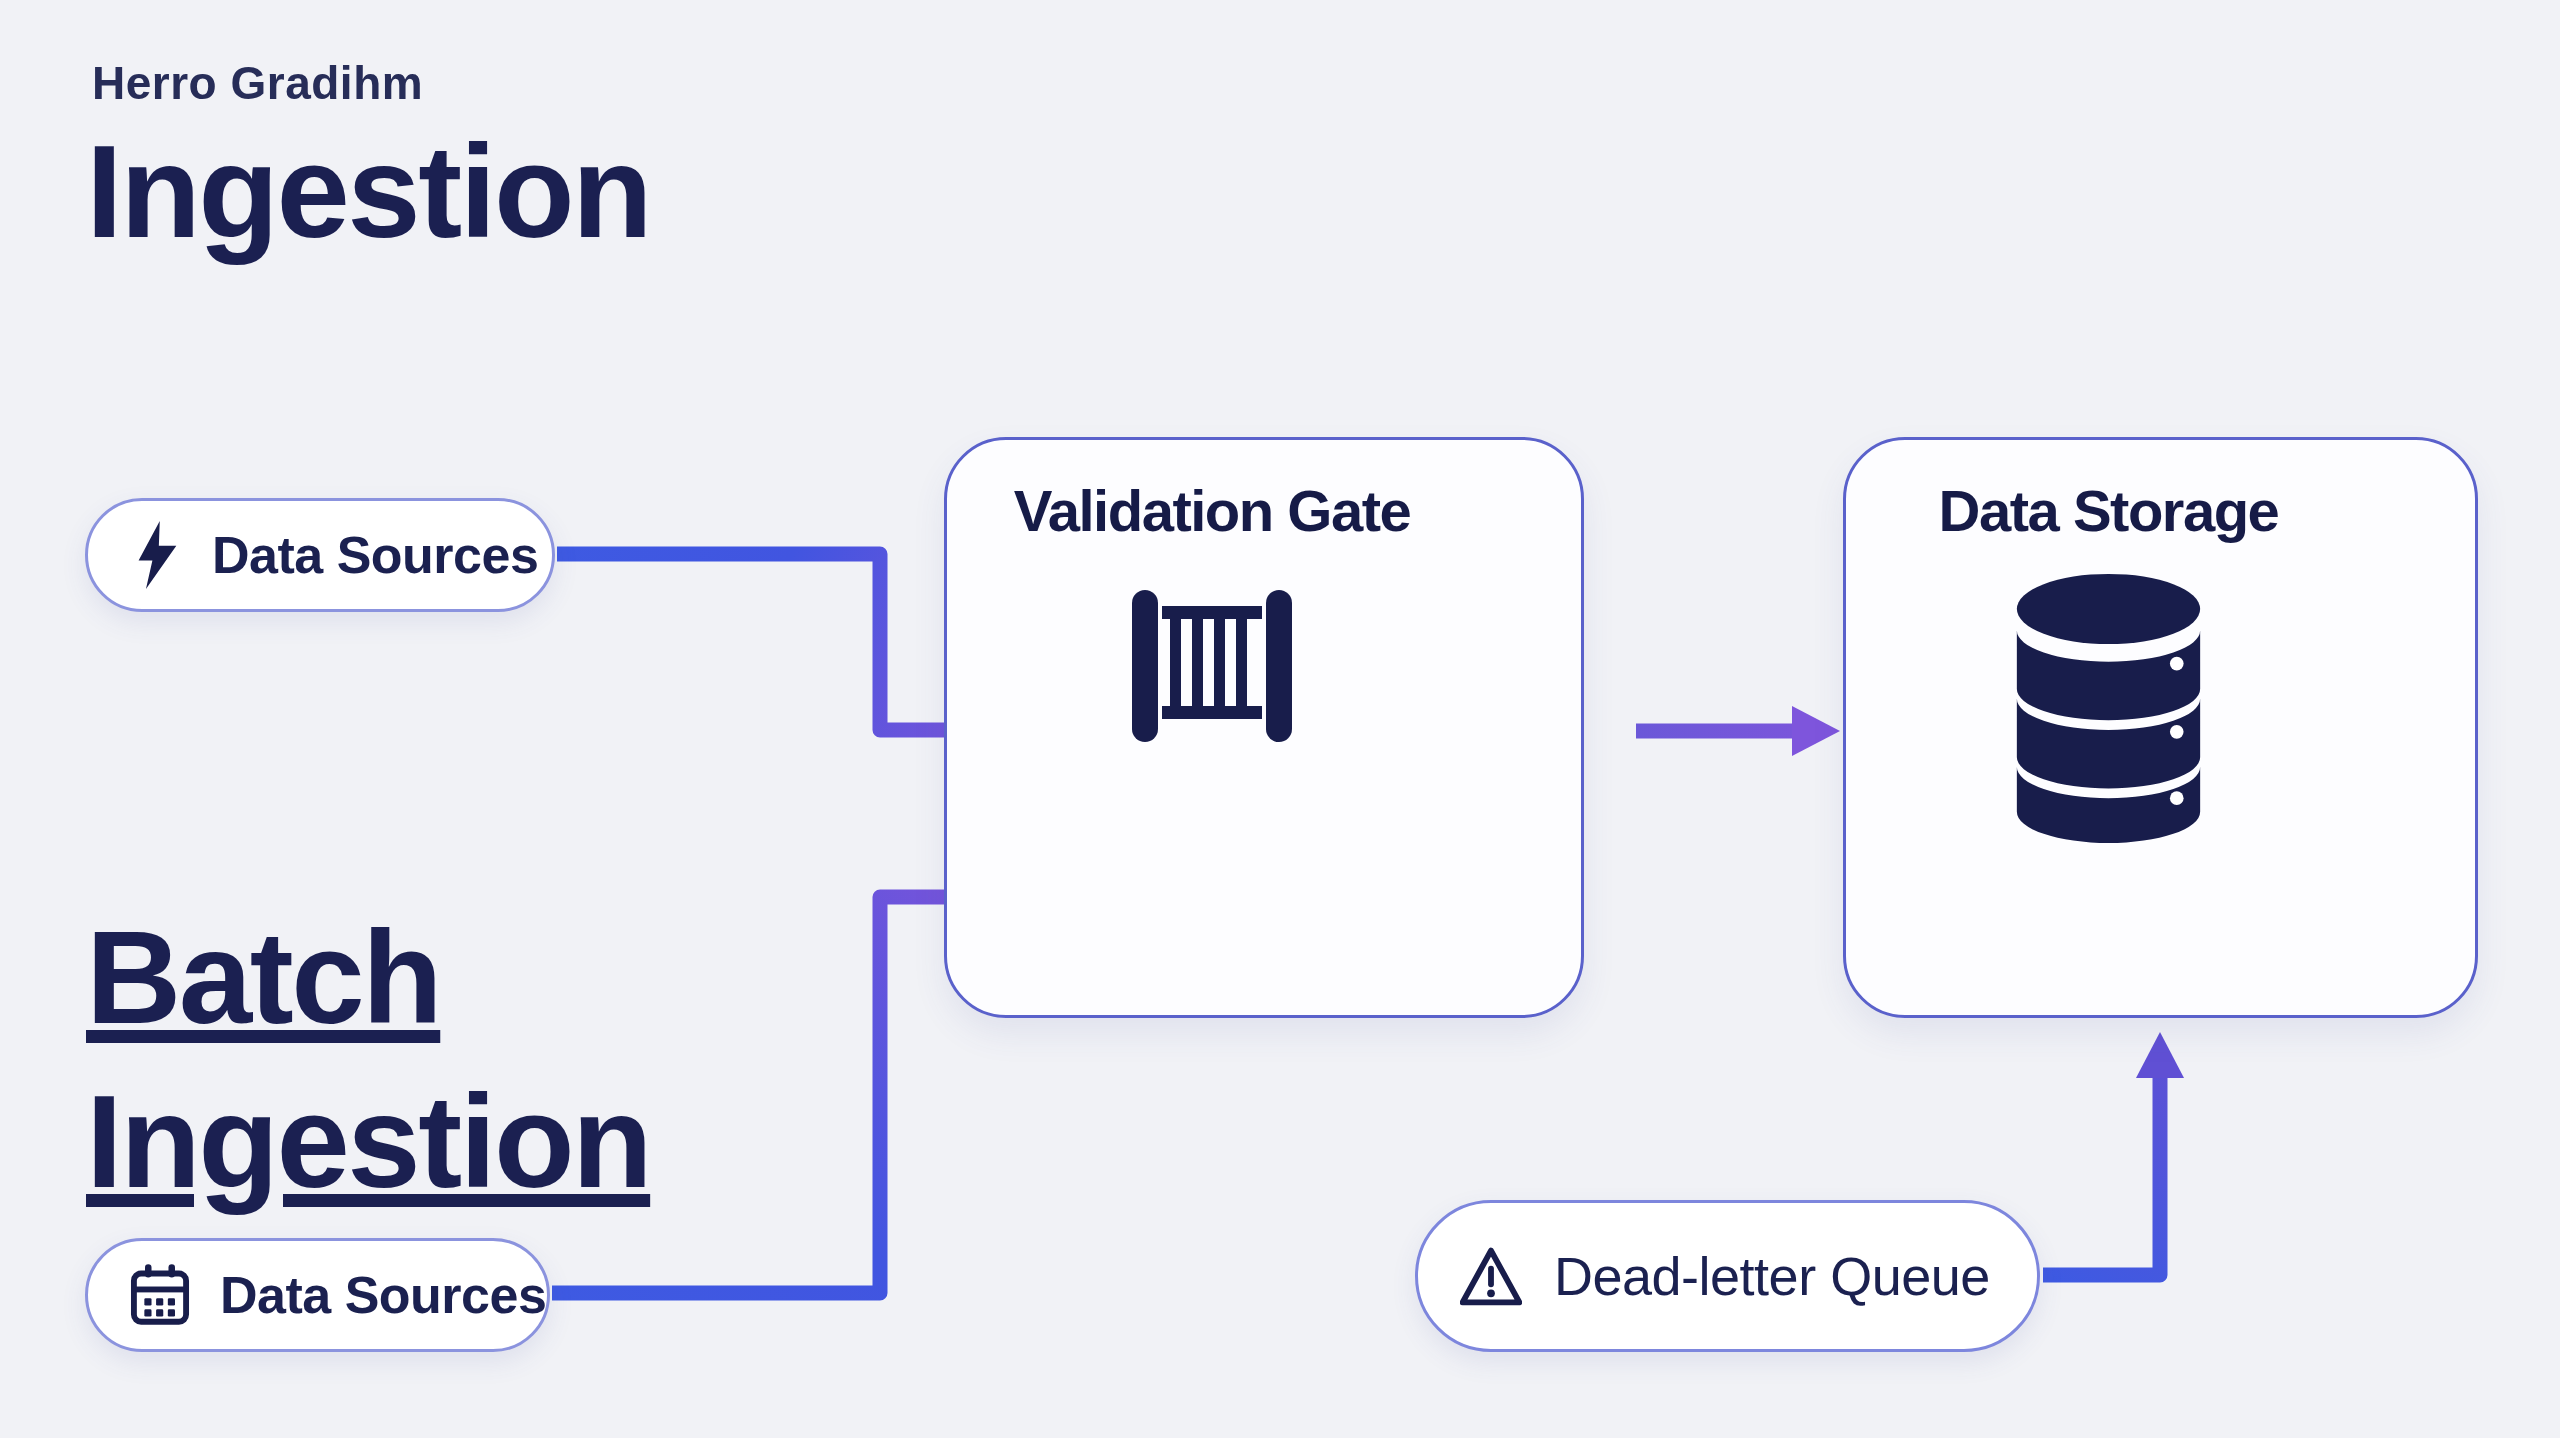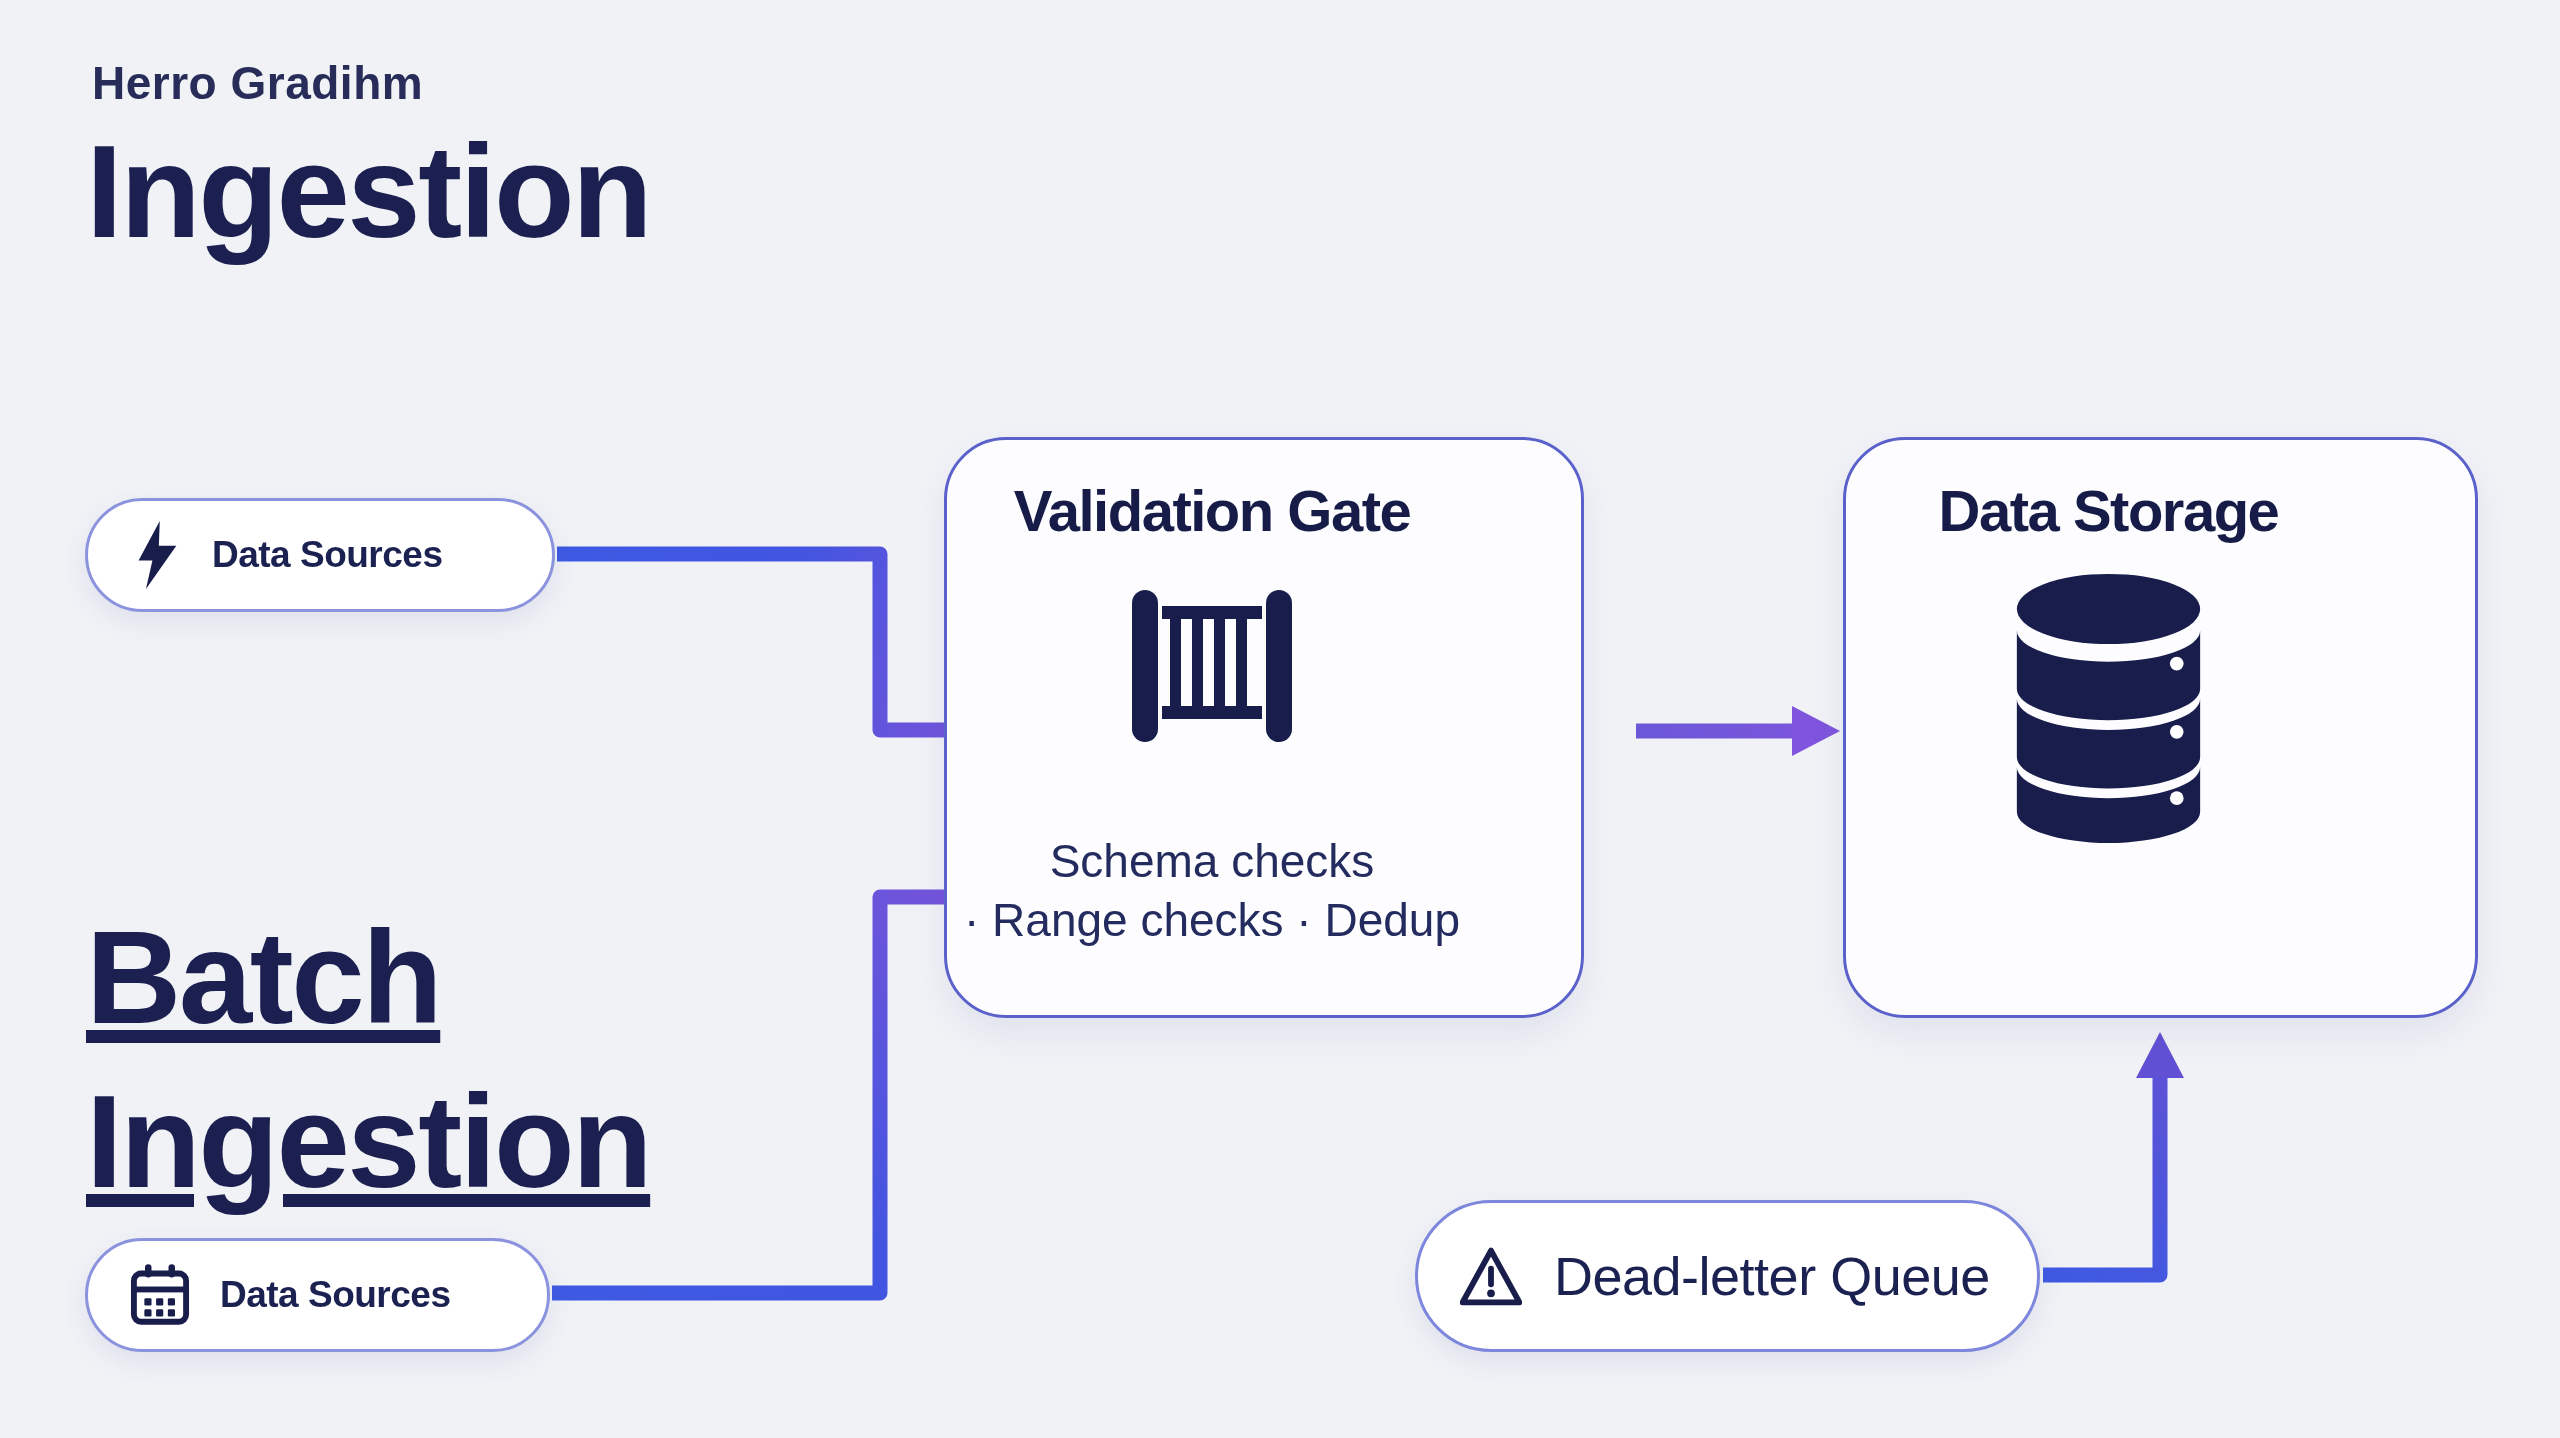--- a/index.html
+++ b/index.html
@@ -24,21 +24,21 @@
   .pill{
     position:absolute;box-sizing:border-box;
     background:#ffffff;border:3px solid #8b93de;border-radius:60px;
     display:flex;align-items:center;
     box-shadow:0 10px 26px rgba(70,80,160,.10);
   }
   #pill-streaming{left:85px;top:498px;width:470px;height:114px;padding-left:46px;gap:32px;}
   #pill-batch{left:85px;top:1238px;width:465px;height:114px;padding-left:42px;gap:30px;}
   #pill-dlq{left:1415px;top:1200px;width:625px;height:152px;padding-left:42px;gap:32px;
     border-radius:76px;border-color:#7d86dd;}
-  .pill-label{font-size:37px;font-weight:600;color:#1b2150;letter-spacing:-.5px;white-space:nowrap;}
+  .pill-label{font-size:52px;font-weight:600;color:#1b2150;letter-spacing:-.5px;white-space:nowrap;}
   #pill-dlq .pill-label{font-size:54px;font-weight:500;}
 
   .node{
     position:absolute;top:437px;height:581px;box-sizing:border-box;
     background:#fdfdff;border:3px solid #5a61cb;border-radius:62px;
     display:flex;flex-direction:column;align-items:center;
     padding:36px 130px 0 26px;
     box-shadow:0 16px 34px rgba(70,80,160,.09);
   }
   #node-validation{left:944px;width:640px;}
@@ -140,24 +140,20 @@
   <svg class="gate-svg" width="160" height="152" viewBox="0 0 160 152">
     <rect x="0" y="0" width="26" height="152" rx="13" fill="#181d4b"></rect>
     <rect x="134" y="0" width="26" height="152" rx="13" fill="#181d4b"></rect>
     <rect x="30" y="16" width="100" height="13" fill="#181d4b"></rect>
     <rect x="30" y="116" width="100" height="13" fill="#181d4b"></rect>
     <rect x="38" y="16" width="11" height="113" fill="#181d4b"></rect>
     <rect x="60" y="16" width="11" height="113" fill="#181d4b"></rect>
     <rect x="82" y="16" width="11" height="113" fill="#181d4b"></rect>
     <rect x="104" y="16" width="11" height="113" fill="#181d4b"></rect>
   </svg>
-  <div class="node-desc">
-    <div>Schema checks</div>
-    <div>· Range checks · Dedup</div>
-  </div>
 </div>
 
 <div class="node" id="node-storage">
   <div class="node-title">Data Storage</div>
   <svg class="db-svg" width="195" height="273" viewBox="0 0 200 280">
     <ellipse cx="100" cy="40" rx="94" ry="36" fill="#181d4b"></ellipse>
     <path d="M6 62 A94 32 0 0 0 194 62 L194 122 A94 32 0 0 1 6 122 Z" fill="#181d4b"></path>
     <path d="M6 132 A94 32 0 0 0 194 132 L194 192 A94 32 0 0 1 6 192 Z" fill="#181d4b"></path>
     <path d="M6 202 A94 32 0 0 0 194 202 L194 248 A94 32 0 0 1 6 248 Z" fill="#181d4b"></path>
     <circle cx="170" cy="96" r="7" fill="#ffffff"></circle>

